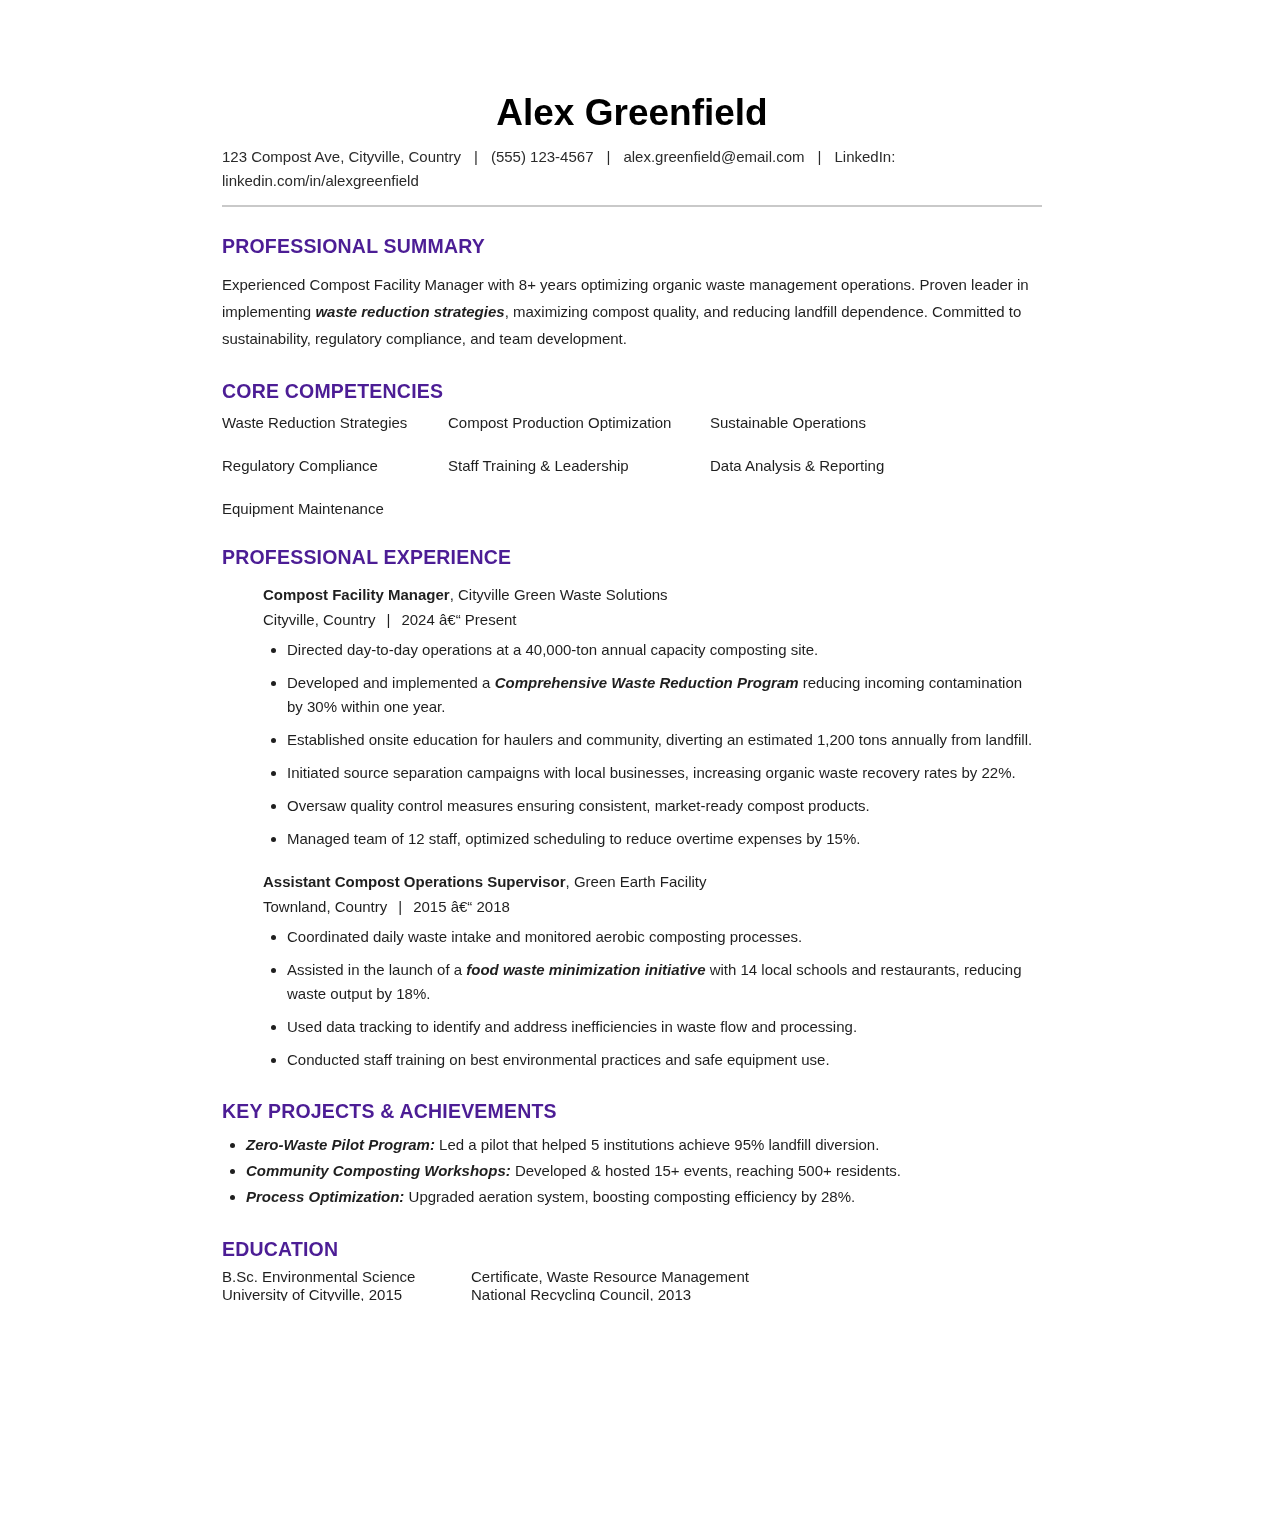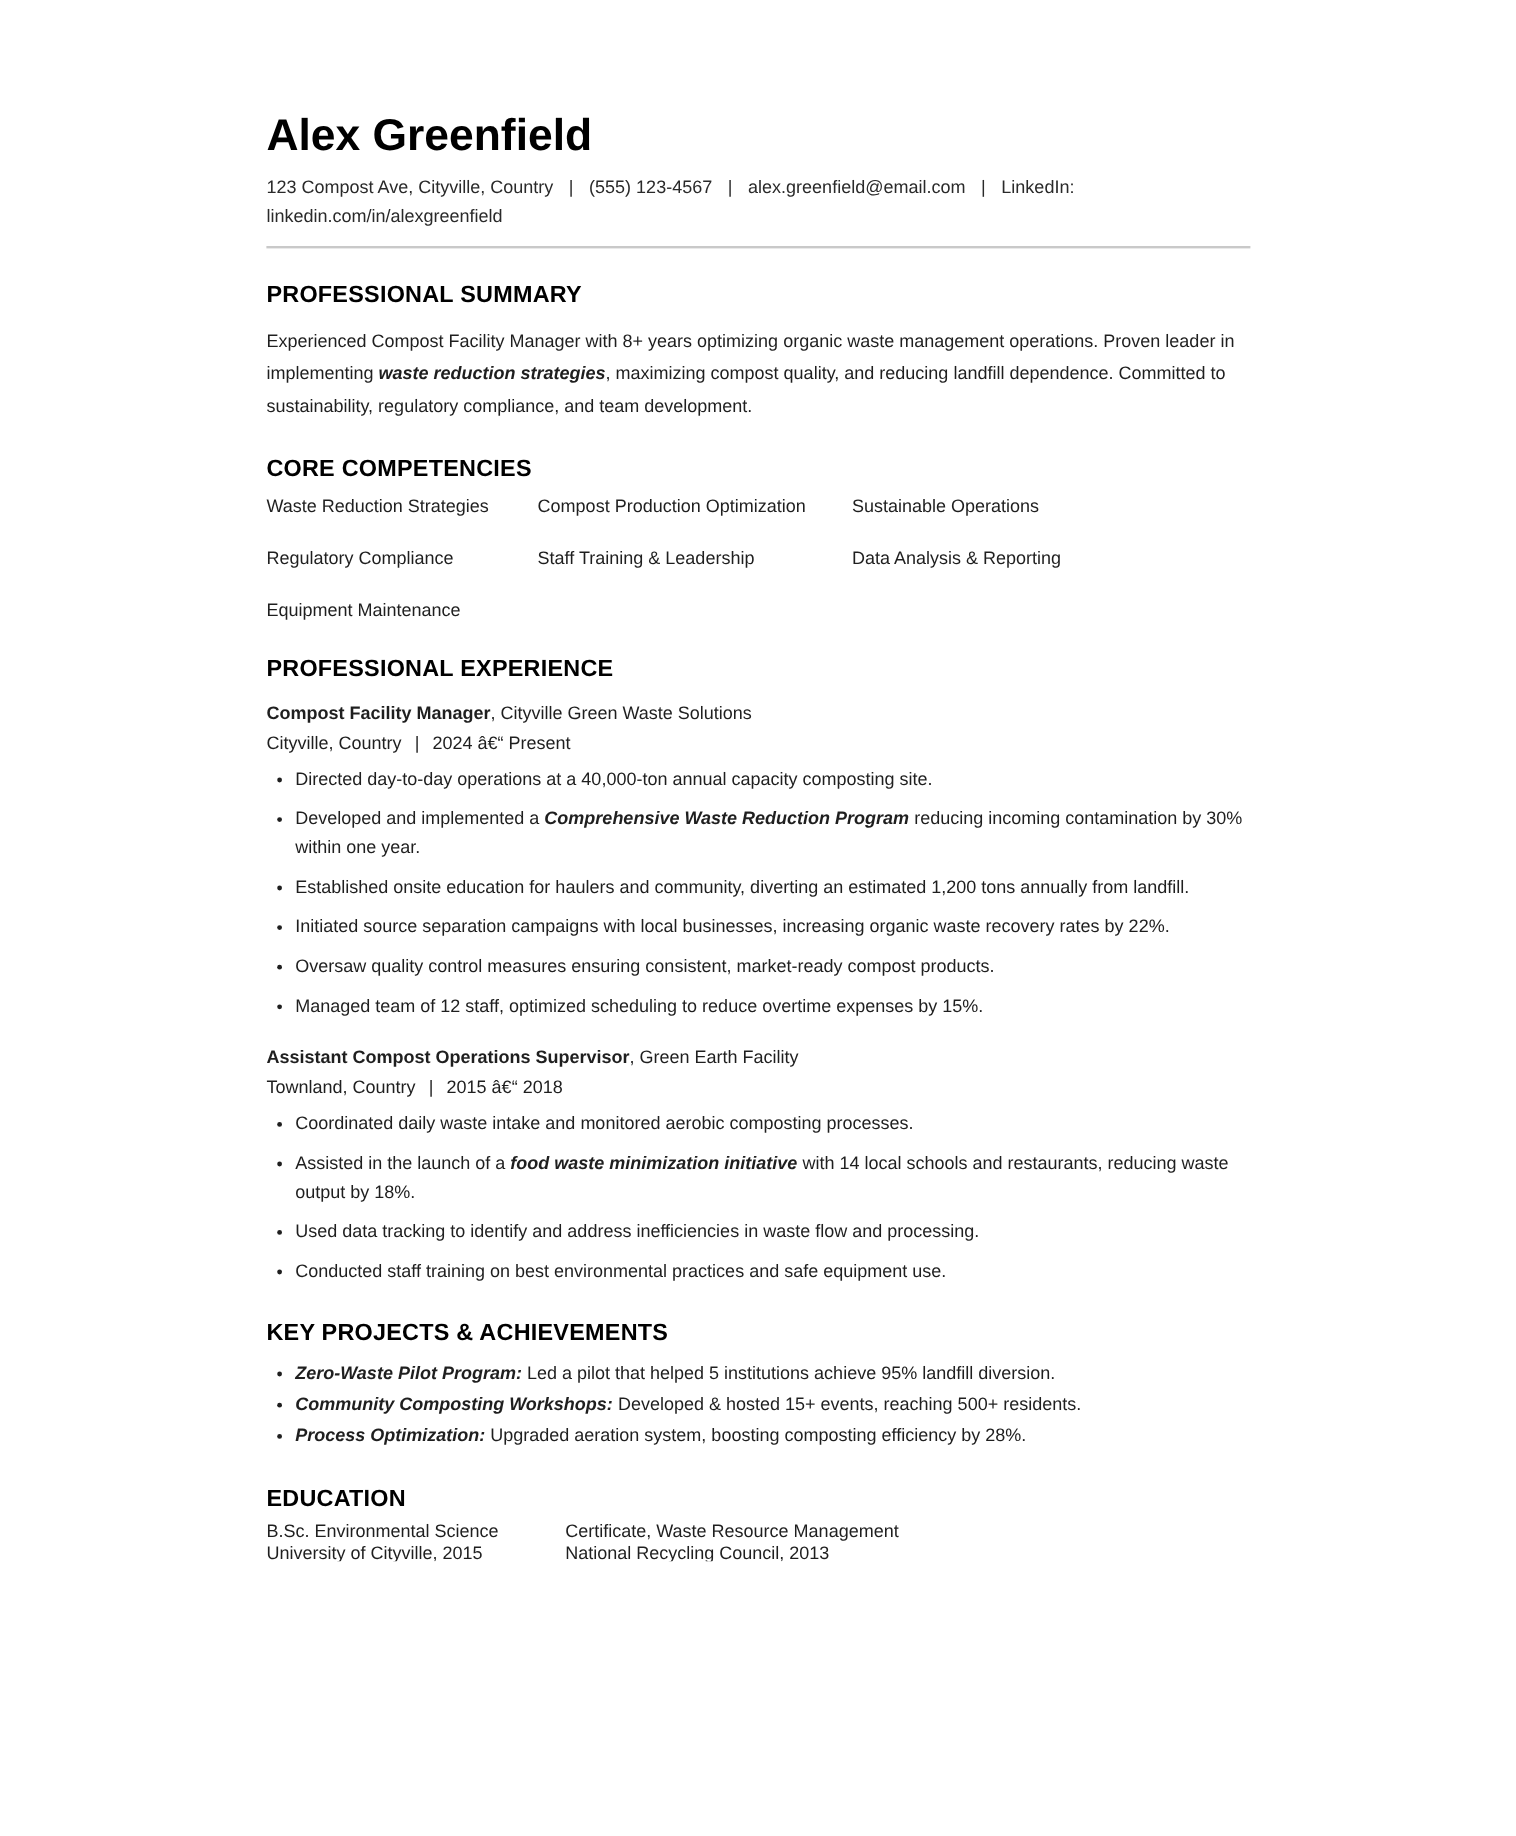--- a/index.html
+++ b/index.html
@@ -1,27 +1,27 @@
 <!DOCTYPE html>
 <html><head>
 <meta charset="utf-8">
 <style>
   html,body{margin:0;padding:0;background:#ffffff;}
   body{font-family:"Liberation Sans","DejaVu Sans",sans-serif;}
   .page{width:1263px;height:1530px;background:#ffffff;position:relative;}
   .clip{height:1301px;overflow:hidden;}
   .content{width:820px;margin-left:222px;padding-top:92px;color:#1f1f1f;font-size:15px;}
-  h1.name{margin:0;font-size:37px;line-height:41px;font-weight:700;color:#000;}
+  h1.name{margin:0;font-size:37px;line-height:41px;font-weight:700;color:#000;text-align:center;}
   .contact{margin-top:12px;line-height:24px;color:#2a2a2a;}
   .sep{padding:0 13px;color:#2a2a2a;}
   hr.rule{margin:12px 0 0;border:0;border-top:2px solid #c9c9c9;}
-  h2.section{font-size:19.5px;line-height:22px;margin:28px 0 0;font-weight:700;color:#000000;letter-spacing:.2px;}
+  h2.section{font-size:19.5px;line-height:22px;margin:28px 0 0;font-weight:700;color:#4c1d95;letter-spacing:.2px;}
   .summary-p{margin:14px 0 16px;line-height:27px;}
   .comp-grid{margin-top:12px;display:grid;grid-template-columns:226px 262px 1fr;row-gap:25px;line-height:18px;}
-  .job{margin-top:14px;}
+  .job{margin-top:14px;margin-left:41px;}
   .job.second{margin-top:18px;}
   .job-line{line-height:25px;}
   .job-title{font-weight:700;}
   .sep2{padding:0 11px;}
   ul.bullets{margin:6px 0 0;padding:0 0 0 24px;}
   ul.bullets li{line-height:24px;margin:0 0 9px;}
   ul.bullets li:last-child{margin-bottom:0;}
   ul.projects{margin:10px 0 0;padding:0 0 0 24px;}
   ul.projects li{line-height:26px;margin:0;}
   .bi{font-weight:700;font-style:italic;}

